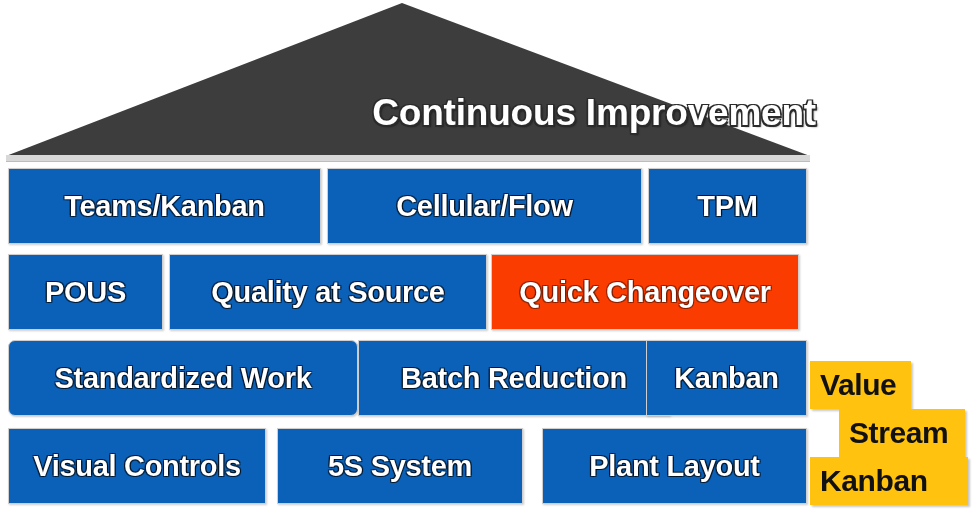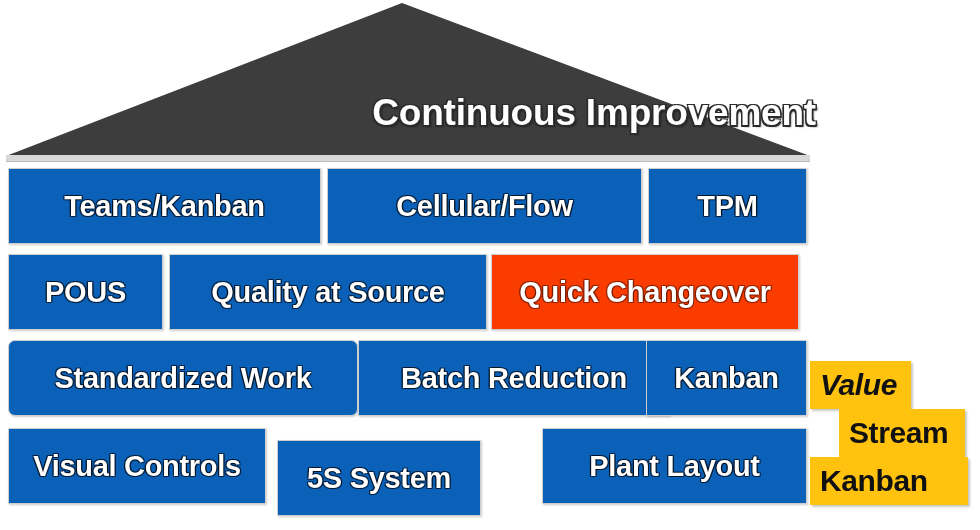--- a/index.html
+++ b/index.html
@@ -115,21 +115,21 @@
   .vsm-step {
     position: absolute;
     left: 0;
     background: #ffc20e;
     box-shadow: 2px 2px 2px rgba(0,0,0,0.22);
     display: flex;
     align-items: center;
     box-sizing: border-box;
     padding-left: 10px;
   }
-  .vsm-step.step-1 { top: 0px;  width: 101px; height: 48px; font-style: italic; }
+  .vsm-step.step-1 { top: 0px;  width: 101px; height: 48px; }
   .vsm-step.step-2 { top: 48px; width: 126px; height: 48px; margin-left: 29px; }
   .vsm-step.step-3 { top: 96px; width: 158px; height: 48px; }
   .vsm-text {
     font-size: 30px;
     font-weight: bold;
     color: #111111;
     white-space: nowrap;
     letter-spacing: -0.4px;
   }
 </style>
@@ -179,21 +179,21 @@
     </div>
     <div class="brick" style="left:646px; width:161px;">
       <span class="brick-label">Kanban</span>
     </div>
   </div>
 
   <div class="brick-row" style="top:428px;">
     <div class="brick" style="left:8px;  width:258px;">
       <span class="brick-label">Visual Controls</span>
     </div>
-    <div class="brick" style="left:277px; width:204px;margin-top:12px;">
+    <div class="brick" style="left:277px; width:246px;">
       <span class="brick-label">5S System</span>
     </div>
     <div class="brick" style="left:542px; width:265px;">
       <span class="brick-label">Plant Layout</span>
     </div>
   </div>
 
   <div id="vsm-callout">
     <div class="vsm-step step-1">
       <span class="vsm-text">Value</span>

